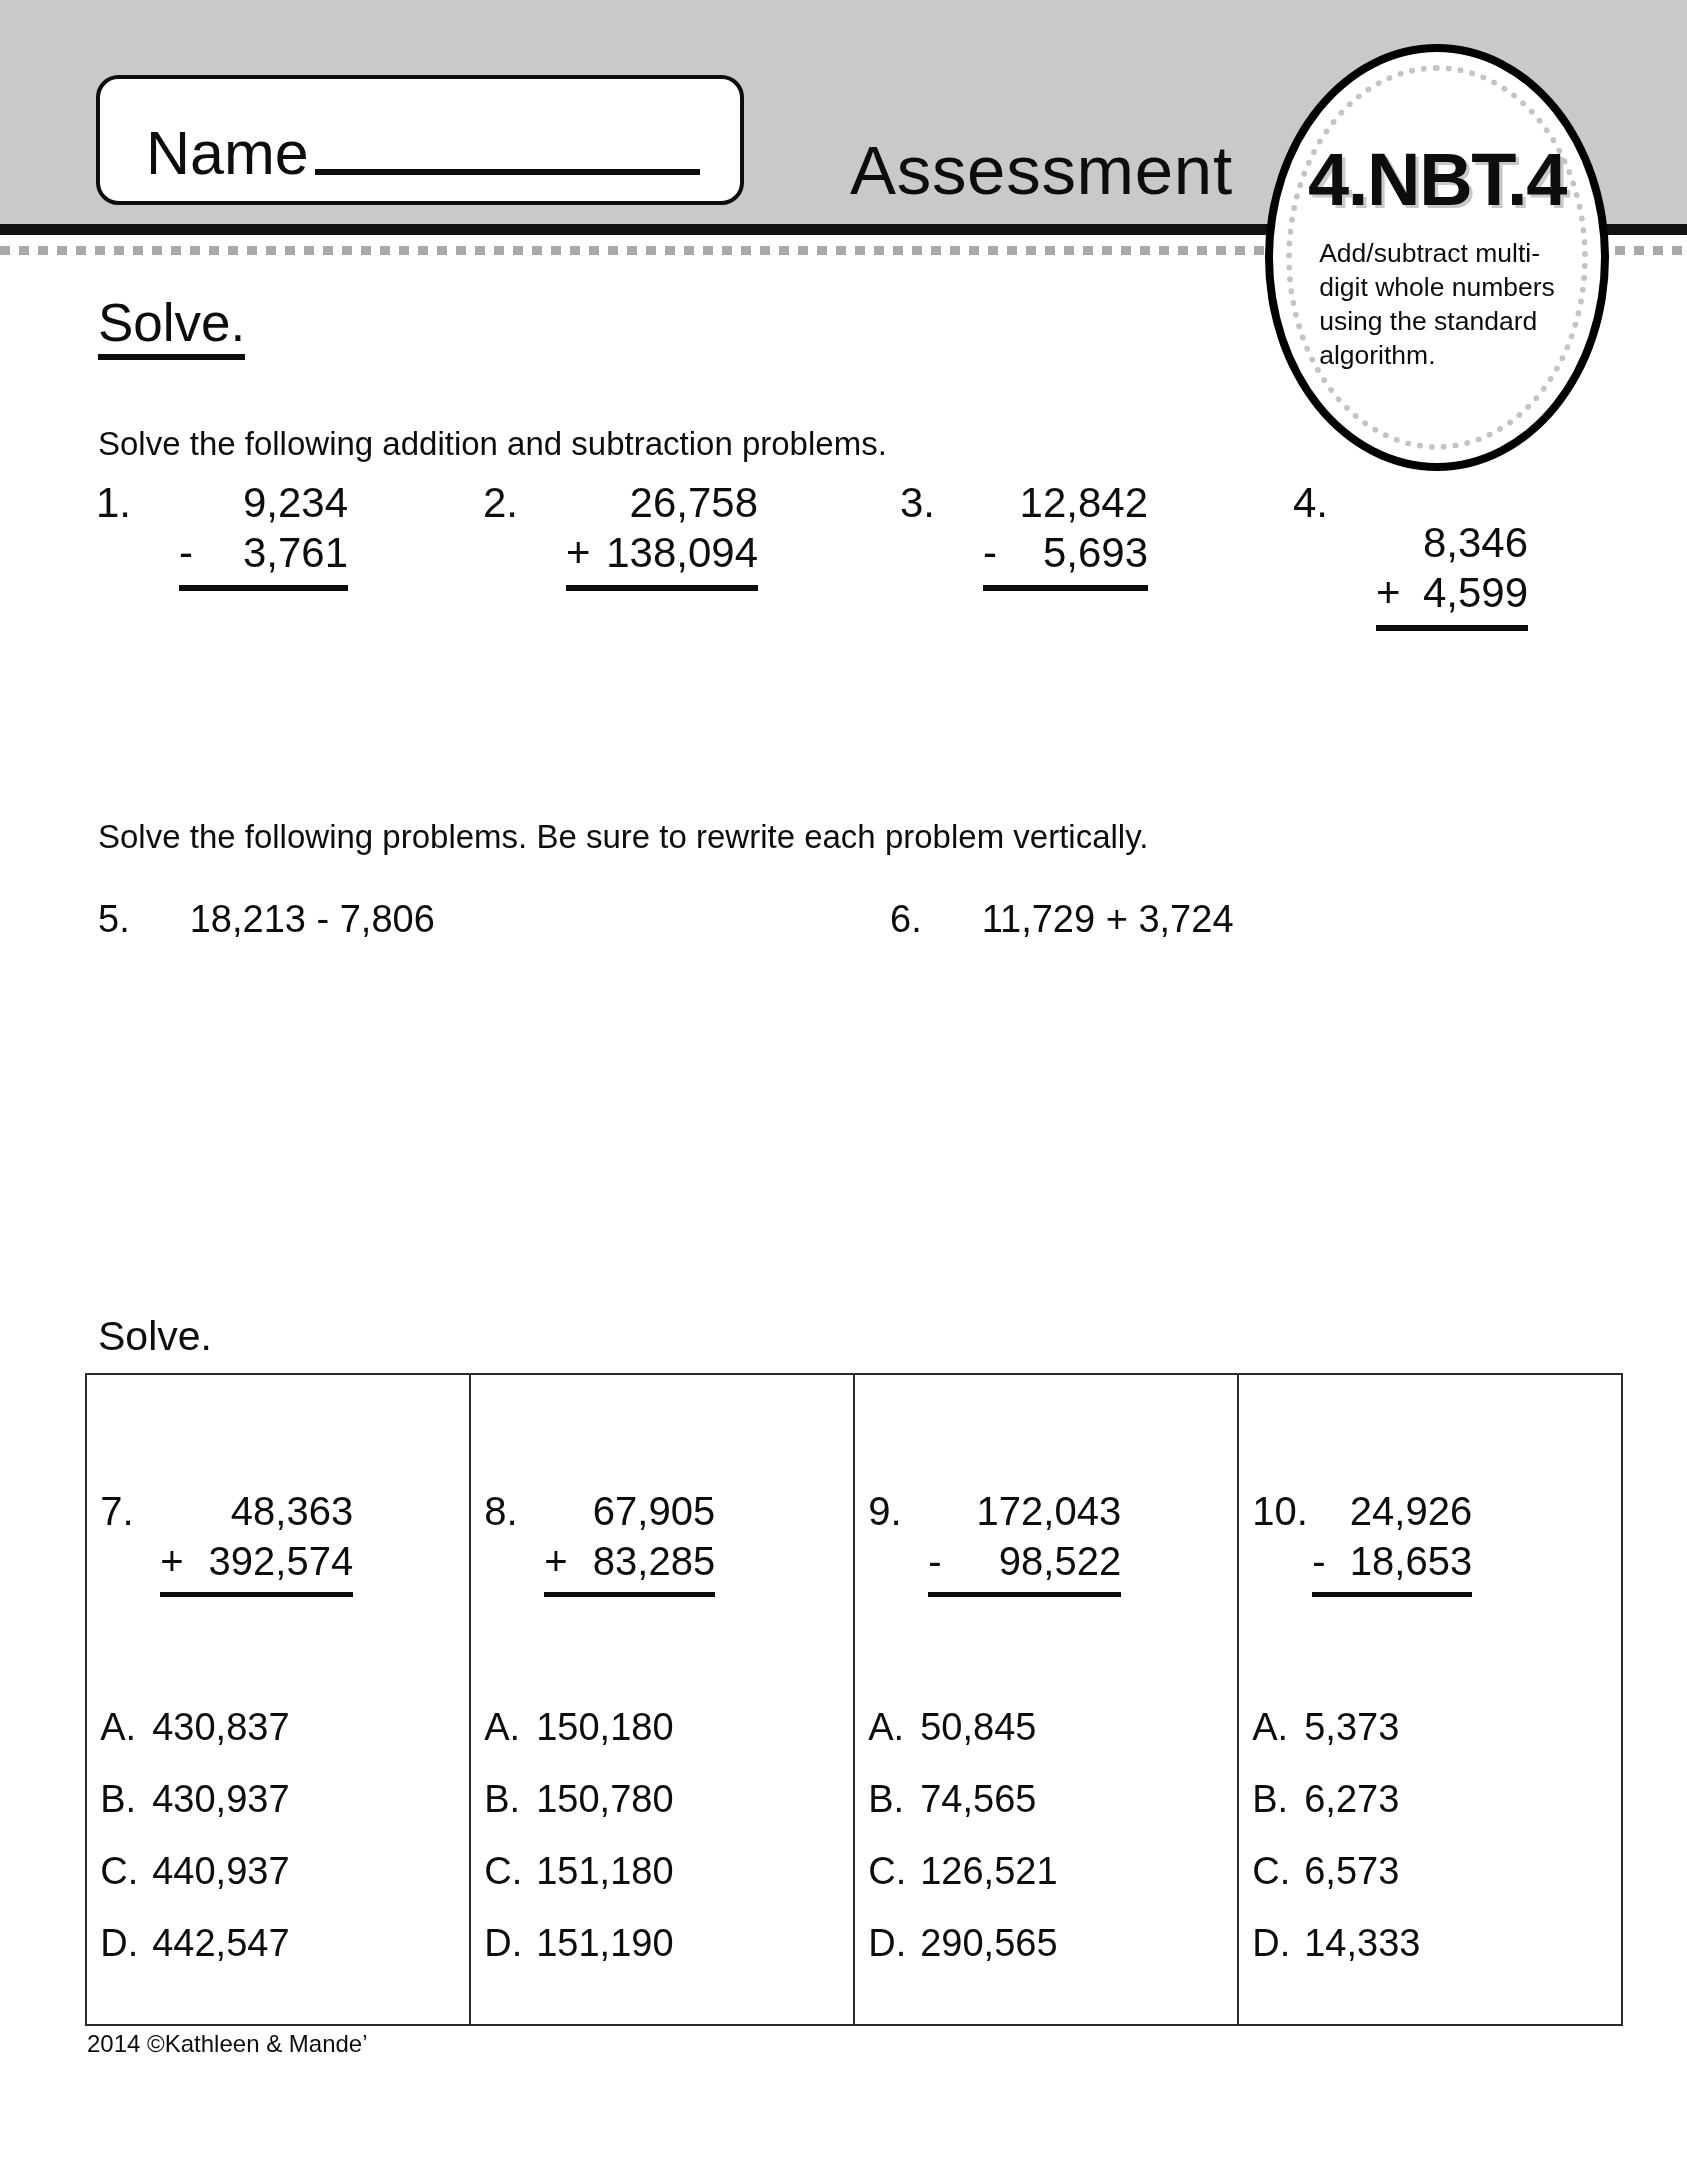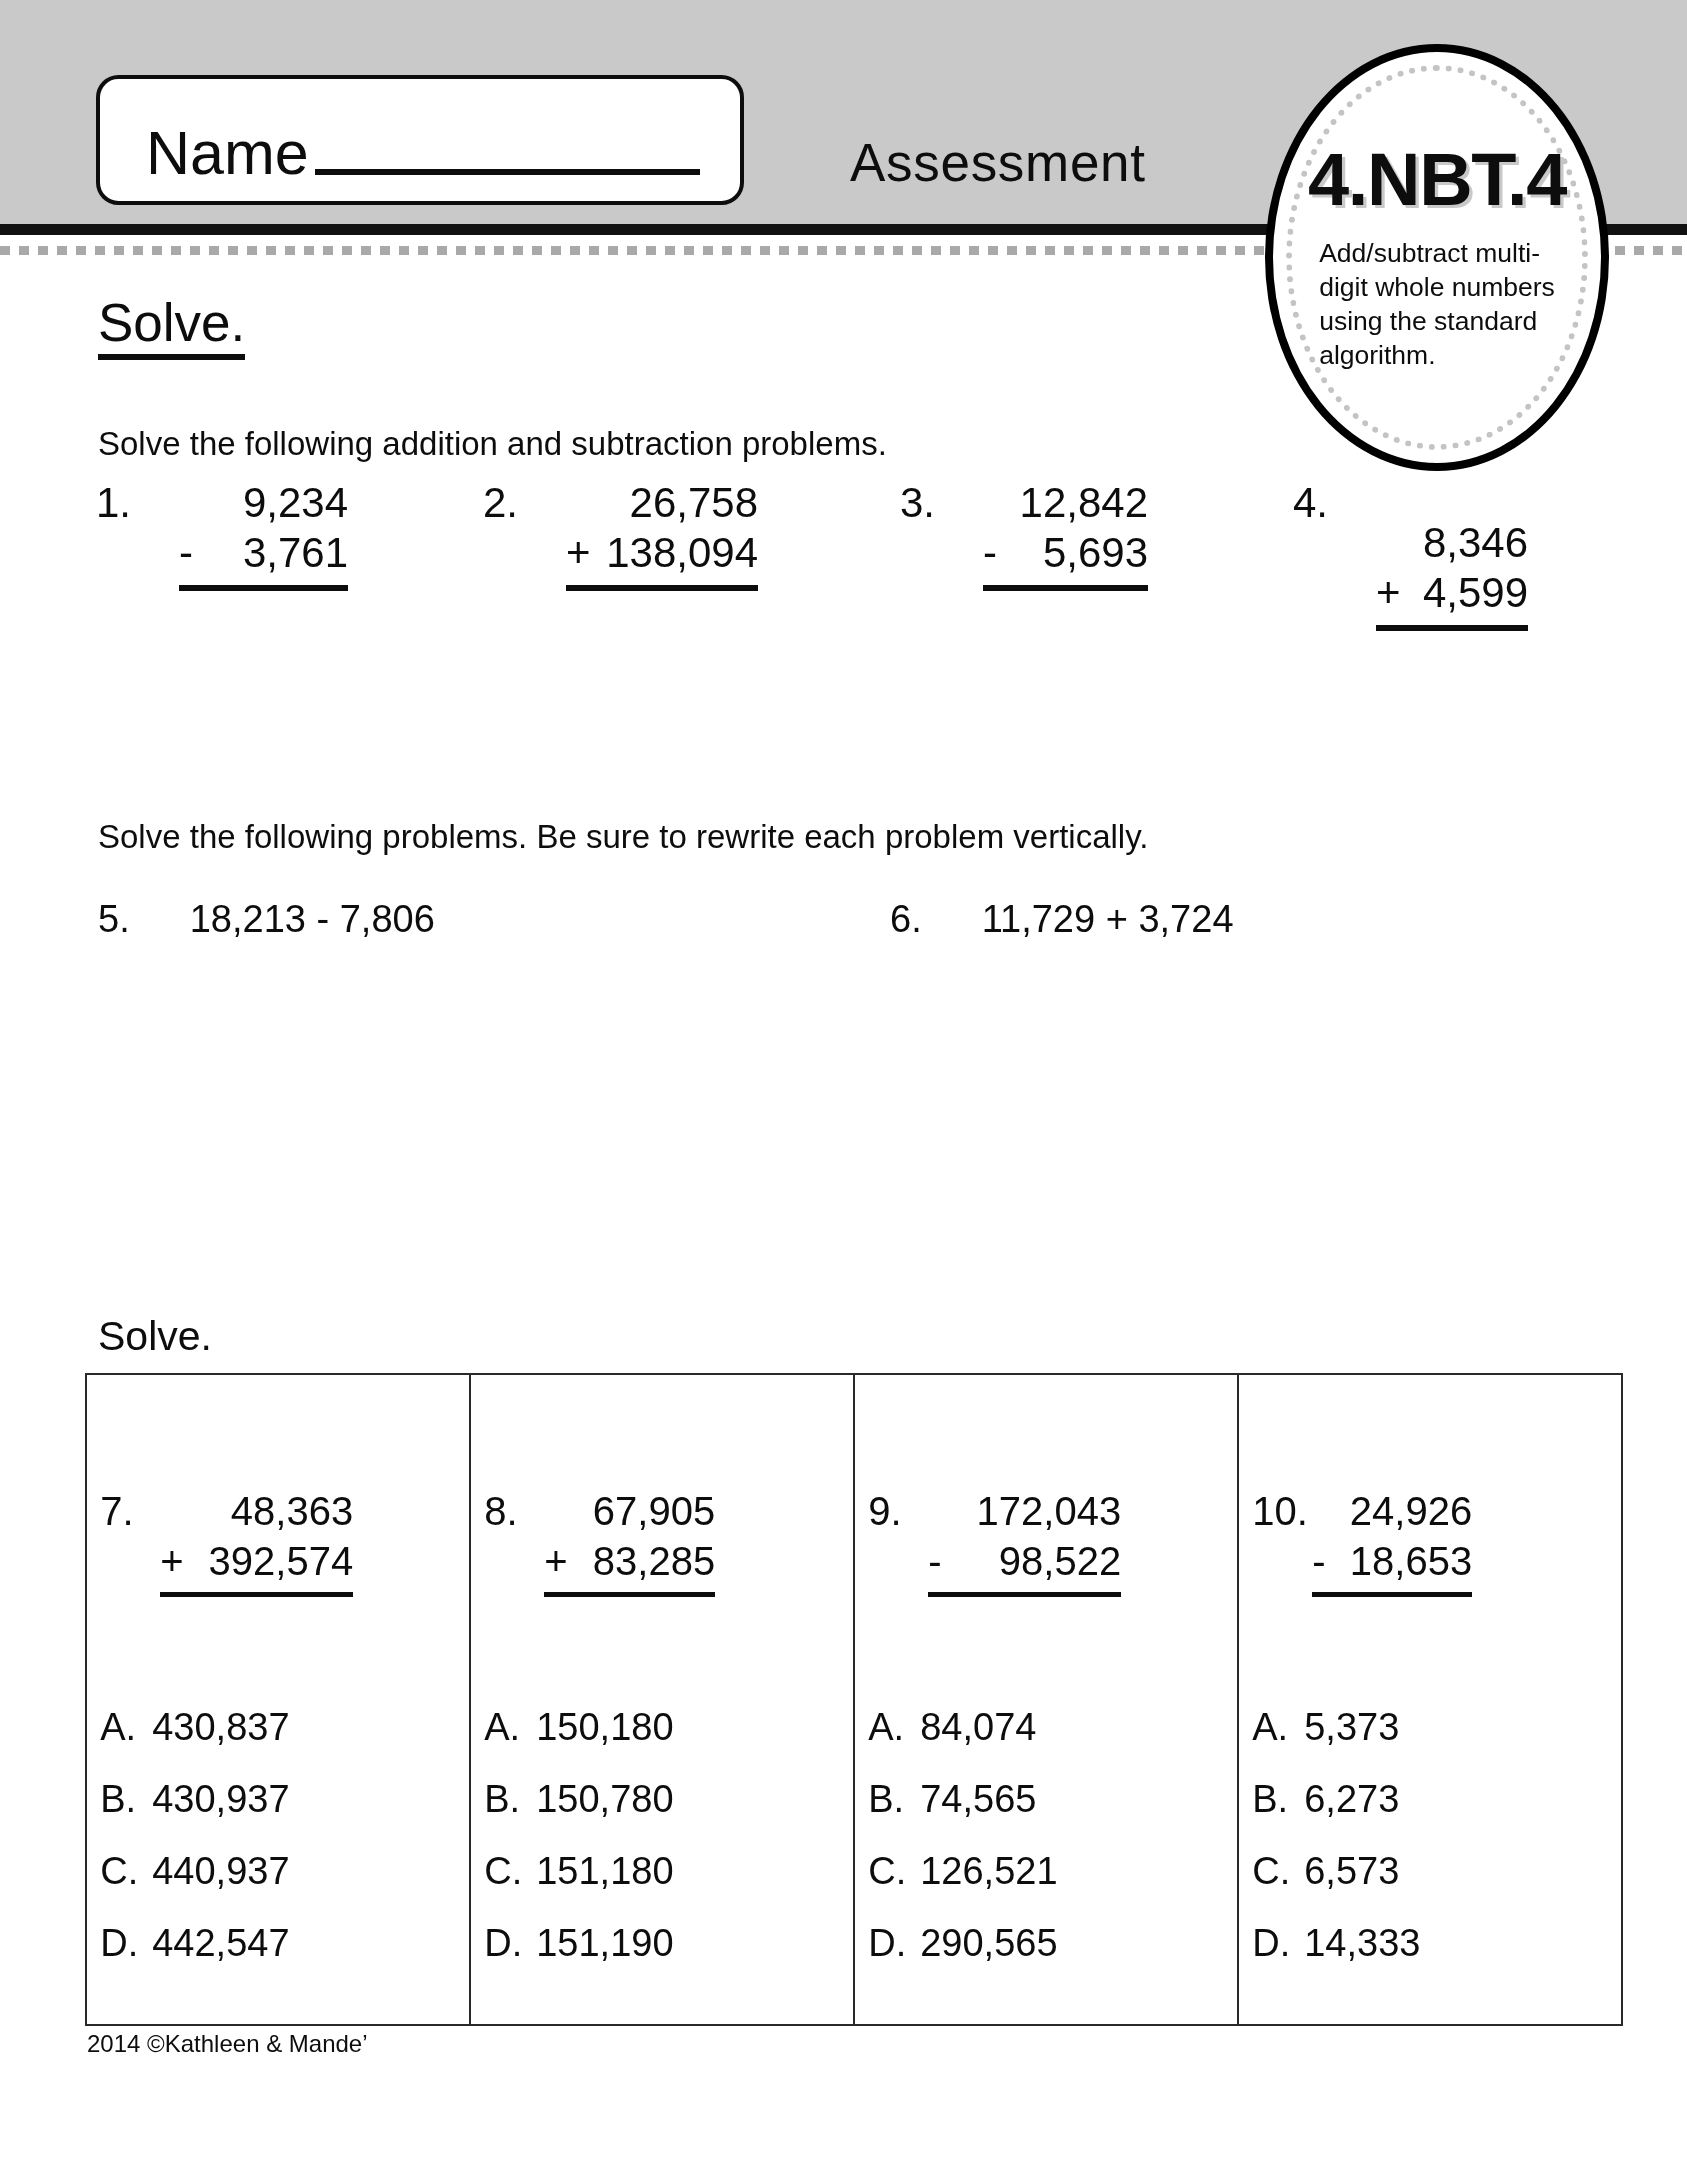--- a/index.html
+++ b/index.html
@@ -14,21 +14,21 @@
     position:absolute;left:0;top:246px;width:1687px;height:8.6px;
     background:repeating-linear-gradient(90deg,#a9a9a9 0 10px,transparent 10px 19px);
   }
   .name-box{
     position:absolute;left:96px;top:75px;width:648px;height:130px;box-sizing:border-box;
     background:#fff;border:4px solid #0d0d0d;border-radius:22.5px;
     display:flex;align-items:flex-end;padding:0 40px 17px 46px;
   }
   .name-label{font-size:61px;line-height:1;}
   .name-line{flex:1;border-bottom:6px solid #0d0d0d;margin:0 0 9.3px 6.6px;height:0;}
-  .assessment{position:absolute;left:850px;top:136px;font-size:53px;line-height:1;letter-spacing:0.7px;}
+  .assessment{position:absolute;left:850px;top:136px;font-size:69px;line-height:1;letter-spacing:0.7px;}
   
   .badge{
     position:absolute;left:1265px;top:44px;width:344px;height:427px;box-sizing:border-box;
     background:#fff;border:8.6px solid #000;border-radius:50%;z-index:5;
     display:flex;flex-direction:column;align-items:center;justify-content:center;
   }
   .badge-ring{position:absolute;inset:13.2px;border:6px dotted #c4c4c4;border-radius:50%;}
   .badge-code{font-size:74px;font-weight:bold;letter-spacing:-1.3px;line-height:1;margin-bottom:18.5px;
     text-shadow:3.3px 3.3px 0 #c9c9c9;}
   .badge-desc{font-size:26.5px;line-height:34px;}
@@ -219,21 +219,21 @@
           <span class="top">172,043</span>
           <span class="bot">
               <span>-</span>
               <span>98,522</span>
             </span>
         </span>
       </div>
       <div class="choices">
         <div class="choice">
             <span class="ch-letter">A.</span>
-            <span>84,074</span>
+            <span>50,845</span>
           </div>
         <div class="choice">
             <span class="ch-letter">B.</span>
             <span>74,565</span>
           </div>
         <div class="choice">
             <span class="ch-letter">C.</span>
             <span>126,521</span>
           </div>
         <div class="choice">

